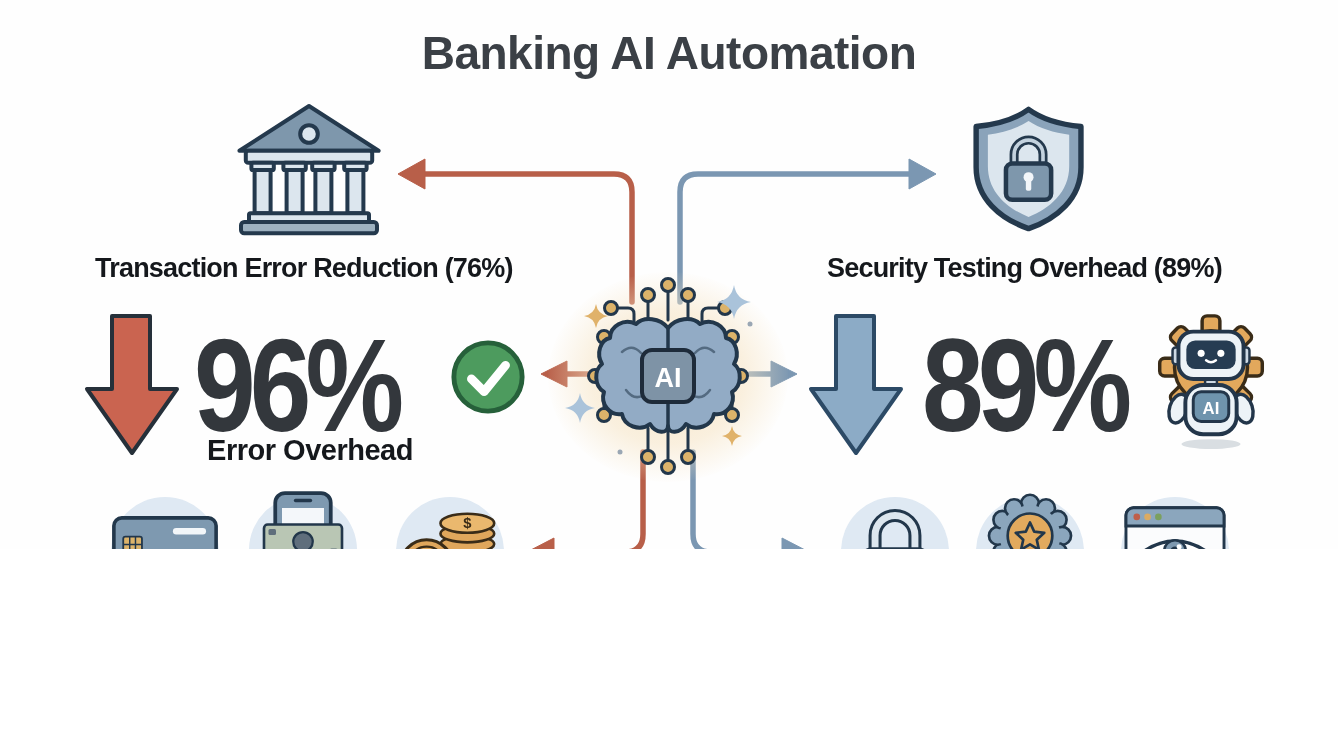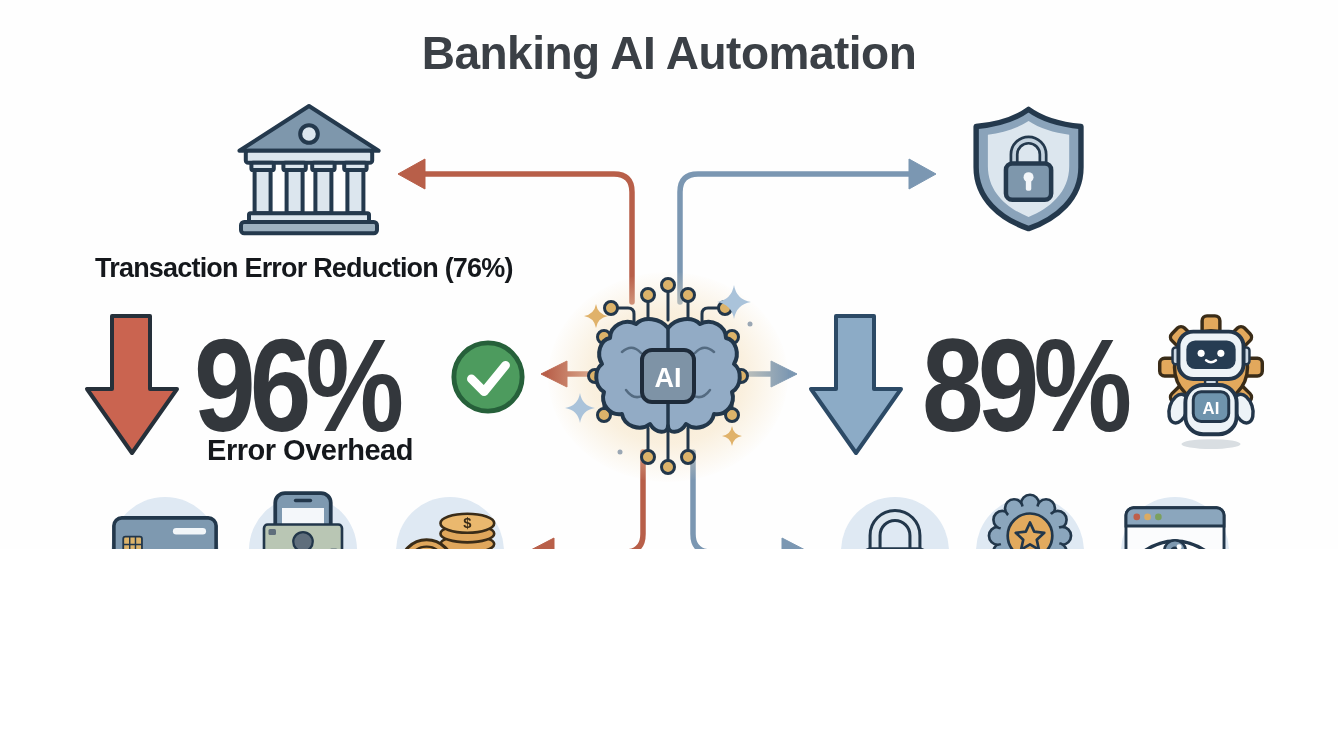--- a/index.html
+++ b/index.html
@@ -106,20 +106,21 @@
     <path d="M67 4 C52 15 30 21 9 23 L9 68 C9 103 36 125 67 136 C98 125 125 103 125 68 L125 23 C104 21 82 15 67 4 Z" fill="#8aa3ba" stroke="#24394d" stroke-width="6" stroke-linejoin="round"></path>
     <path d="M67 17 C55 25 39 30 22 32 L22 67 C22 96 44 114 67 123 C90 114 112 96 112 67 L112 32 C95 30 79 25 67 17 Z" fill="#dce6ee" stroke="none"></path>
     <path d="M51 67 L51 54 a16 16 0 0 1 32 0 L83 67" fill="none" stroke="#24394d" stroke-width="10"></path>
     <path d="M51 67 L51 54 a16 16 0 0 1 32 0 L83 67" fill="none" stroke="#c3d2de" stroke-width="4"></path>
     <rect x="42" y="64" width="50" height="40" rx="7" fill="#7e97ac" stroke="#24394d" stroke-width="5"></rect>
     <circle cx="67" cy="79" r="5.5" fill="#f2f6f9"></circle>
     <rect x="64" y="81" width="6" height="13" rx="2" fill="#f2f6f9"></rect>
   </svg>
 
   <div class="heading left-h">Transaction Error Reduction (76%)</div>
+  <div class="heading right-h">Security Testing Overhead (89%)</div>
 
   <svg class="abs" style="left:84px;top:313px" width="96" height="144" viewBox="0 0 96 144">
     <polygon points="28,3 66,3 66,76 93,76 48,140 3,76 28,76" fill="#ca6450" stroke="#26303a" stroke-width="4" stroke-linejoin="round"></polygon>
   </svg>
   <div class="percent left-p">96%</div>
   <svg class="abs" style="left:449px;top:338px" width="78" height="78" viewBox="0 0 80 80">
     <circle cx="40" cy="40" r="35" fill="#4d9b5e" stroke="#26603a" stroke-width="5"></circle>
     <path d="M23 42 L36 55 L58 28" fill="none" stroke="#ffffff" stroke-width="9" stroke-linecap="round" stroke-linejoin="round"></path>
   </svg>
   <div class="stat-label left-l">Error Overhead</div>

